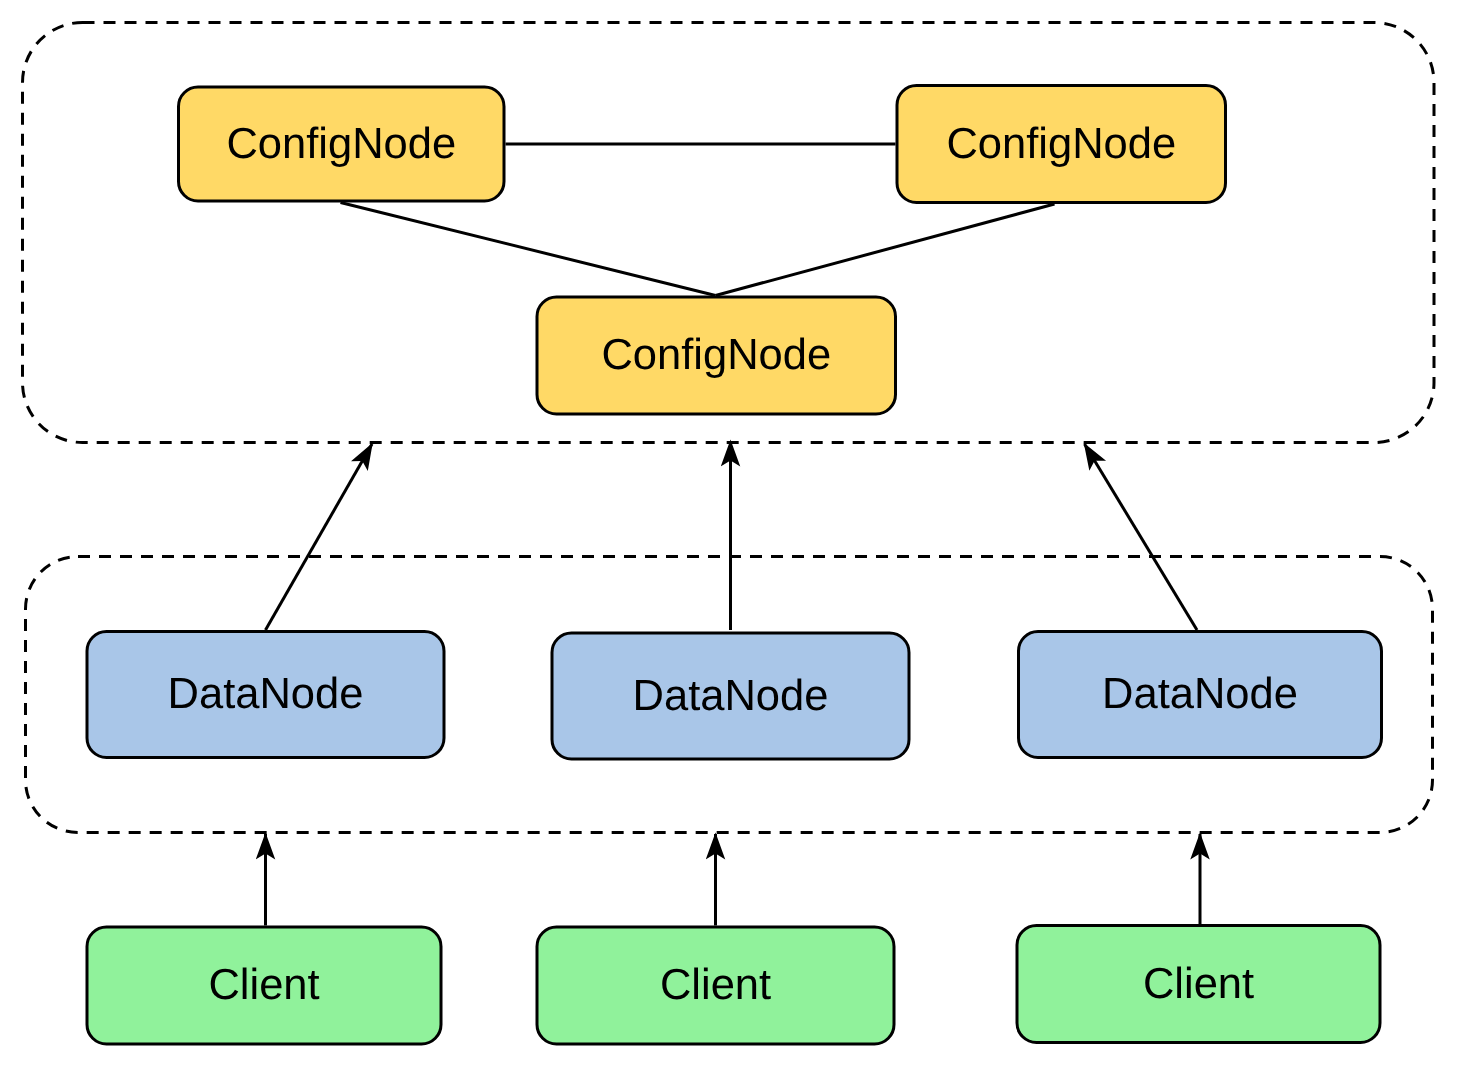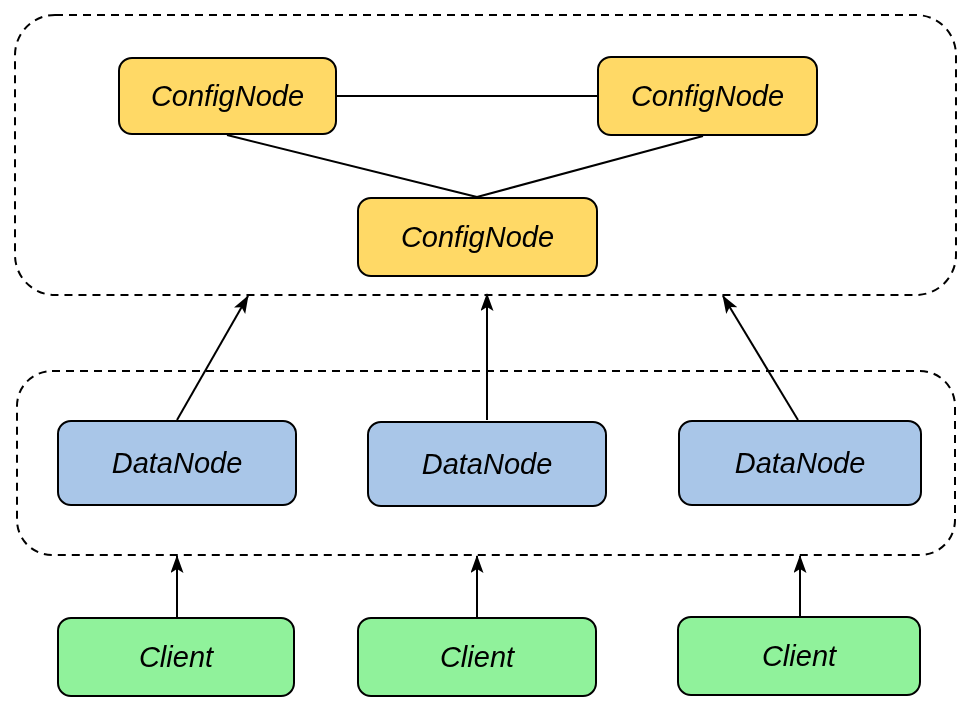--- a/index.html
+++ b/index.html
@@ -25,21 +25,20 @@
   .node {
     position: absolute;
     box-sizing: border-box;
     border: 2px solid var(--node-stroke, #000000);
     border-radius: 14px;
     display: flex;
     align-items: center;
     justify-content: center;
     font-size: 29px;
     color: #000000;
-    font-style: italic;
   }
   .confignode { background: var(--confignode-fill, #FFD966); }
   .datanode   { background: var(--datanode-fill, #A9C6E8); }
   .client     { background: var(--client-fill, #90F29B); }
 
   
   .config-top-left  { left: 118px; top: 57px;  width: 219px; height: 78px; }
   .config-top-right { left: 597px; top: 56px;  width: 221px; height: 80px; }
   .config-bottom    { left: 357px; top: 197px; width: 241px; height: 80px; }
   .data-left        { left: 57px;  top: 420px; width: 240px; height: 86px; }

